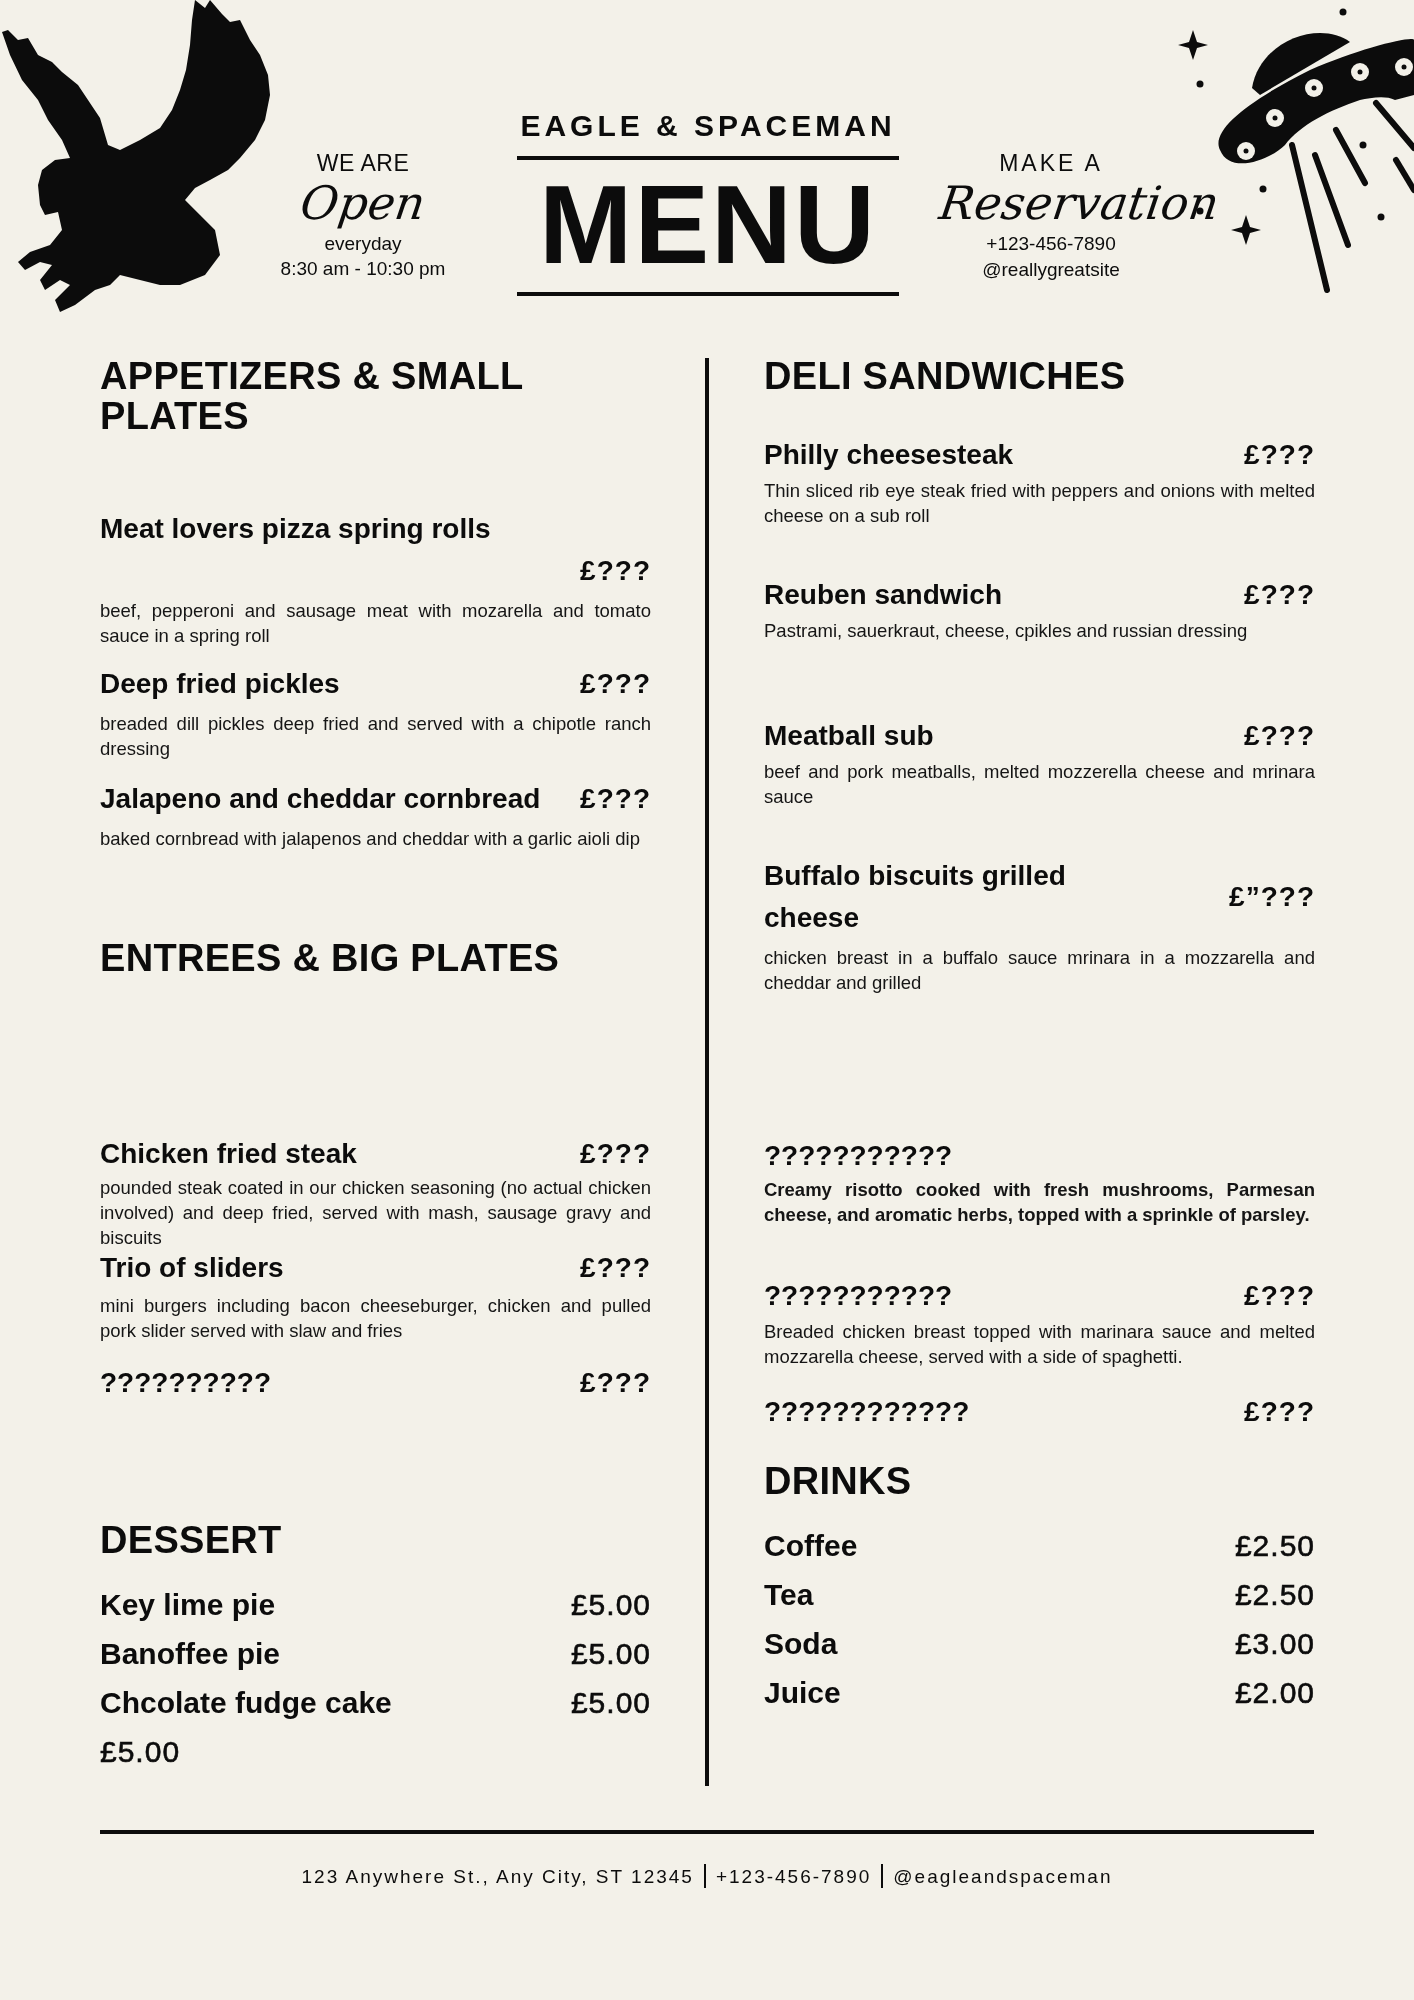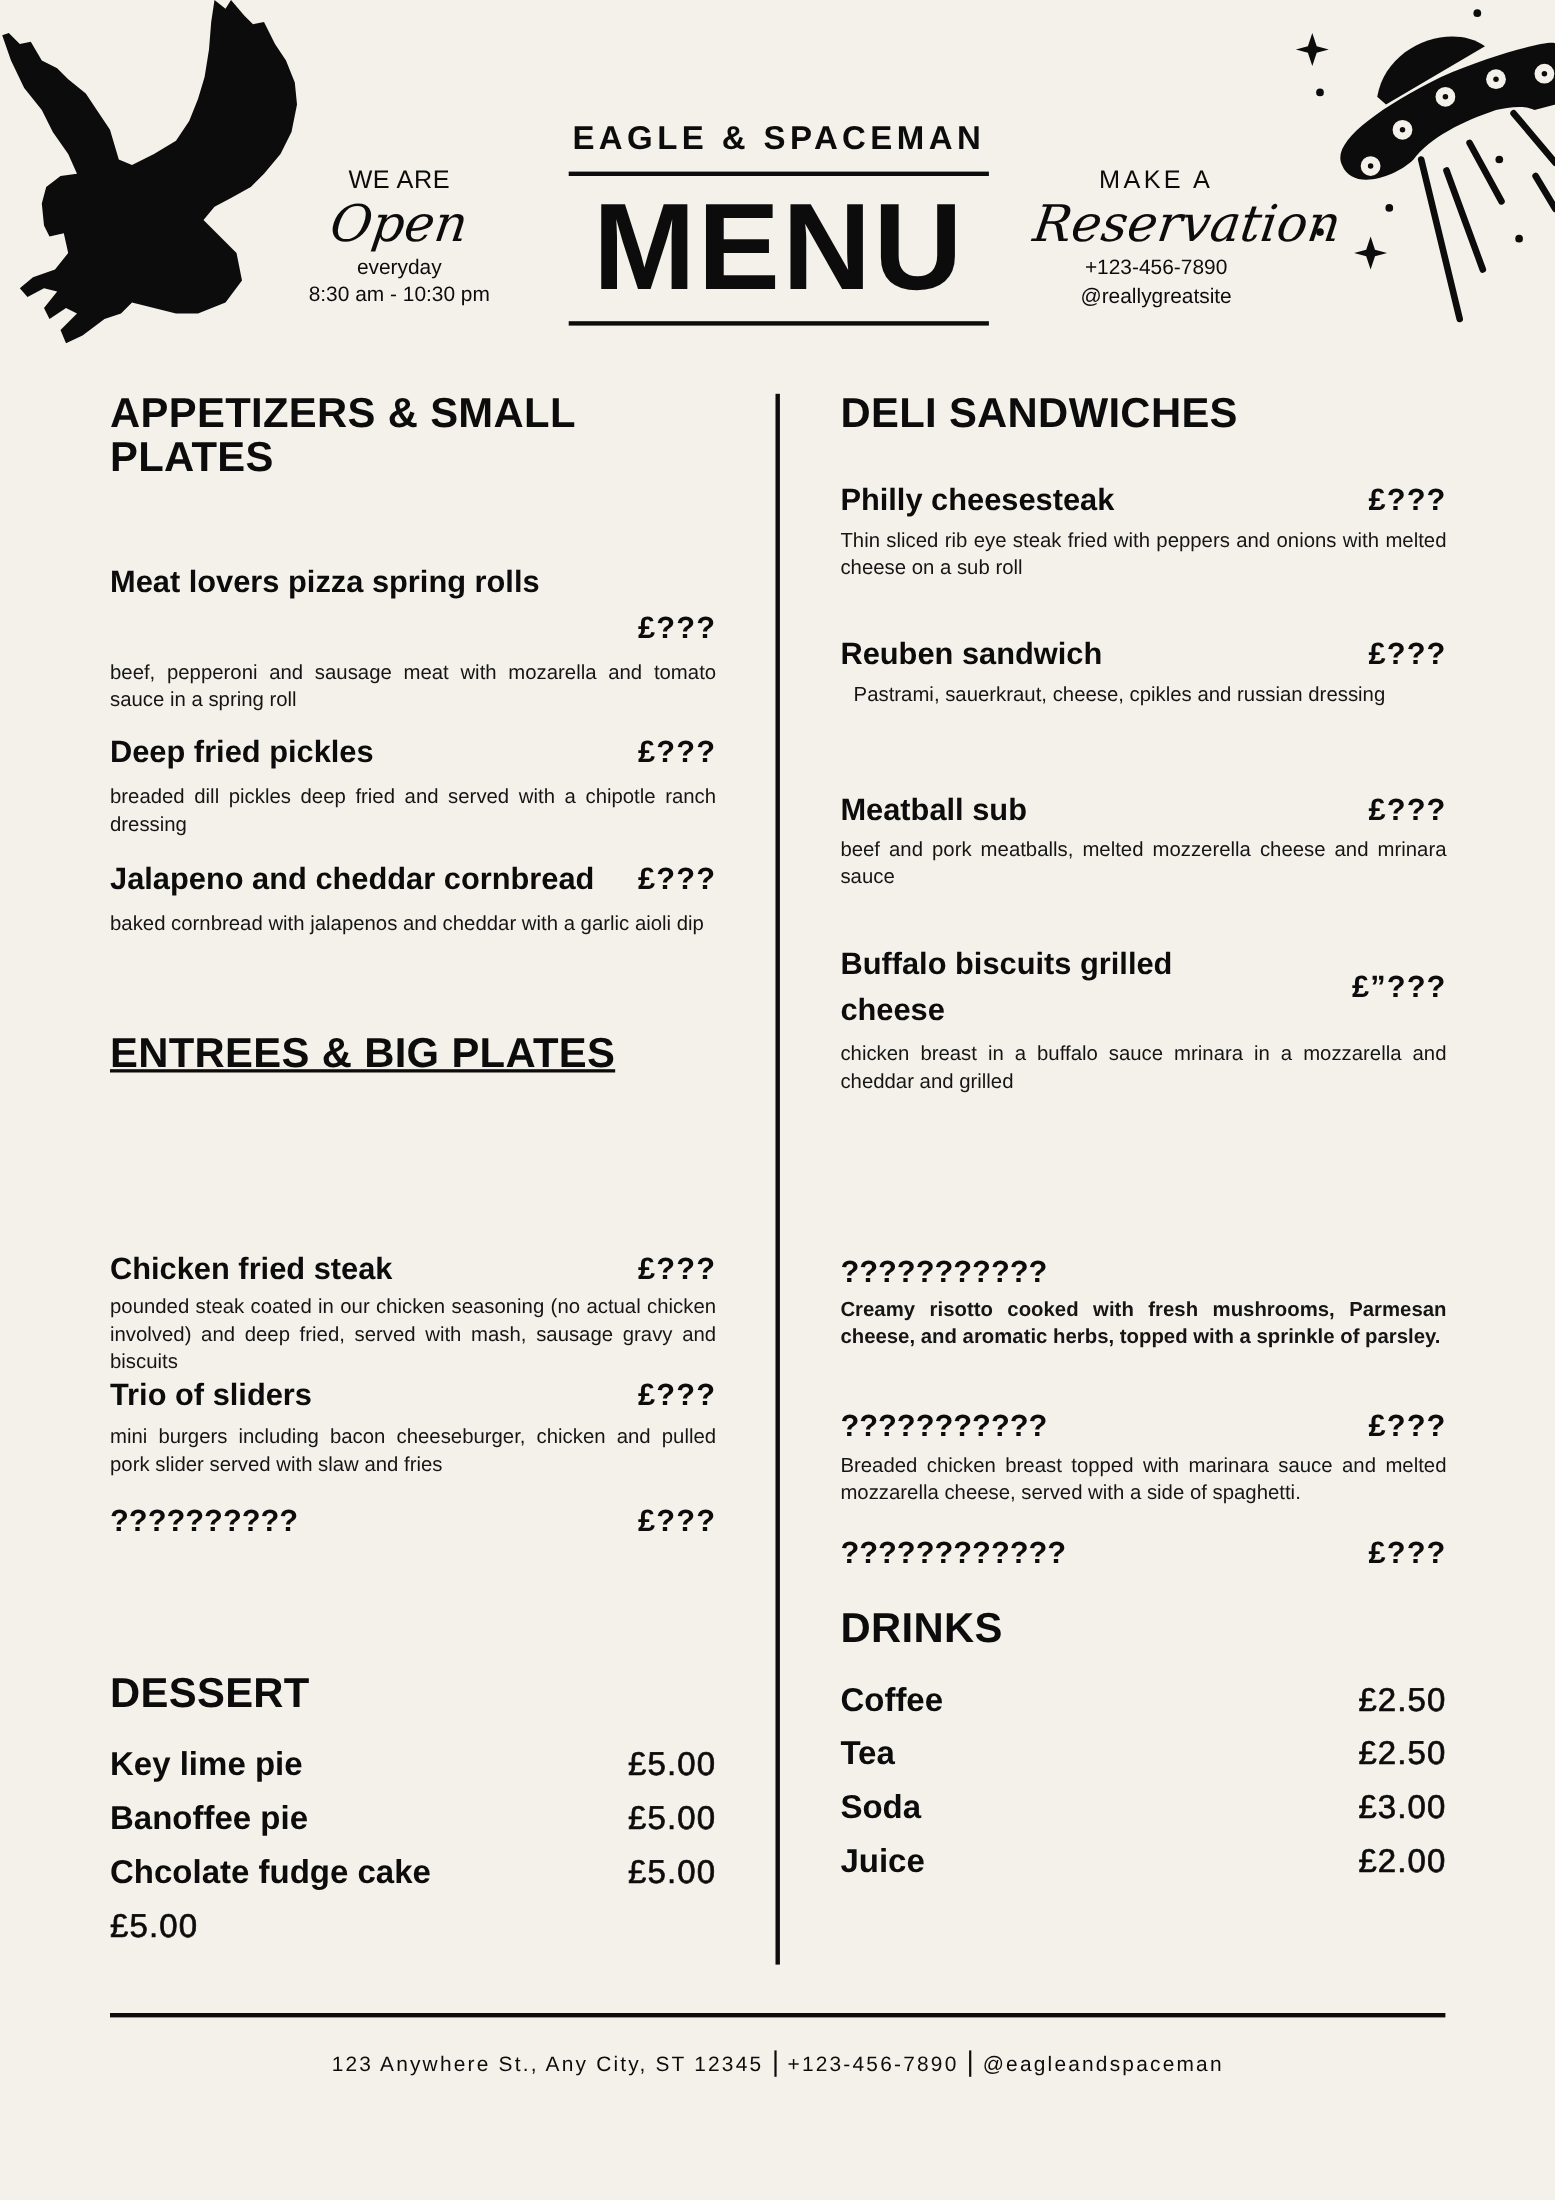--- a/index.html
+++ b/index.html
@@ -147,21 +147,21 @@
 </div>
 
 <div class="abs col col-left" style="top:778px;">
   <div class="item-row">
       <span class="item-name">Jalapeno and cheddar cornbread</span>
       <span class="item-price">£???</span>
     </div>
   <div class="item-desc" style="margin-top:6px;">baked cornbread with jalapenos and cheddar with a garlic aioli dip</div>
 </div>
 
-<div class="abs col col-left" style="top:938px;text-decoration:underline;">
+<div class="abs col col-left" style="top:938px;">
   <h2 class="section-title">ENTREES &amp; BIG PLATES</h2>
 </div>
 
 <div class="abs col col-left" style="top:1133px;">
   <div class="item-row">
       <span class="item-name">Chicken fried steak</span>
       <span class="item-price">£???</span>
     </div>
   <div class="item-desc" style="line-height:25px;margin-top:0;">pounded steak coated in our chicken seasoning (no actual chicken involved) and deep fried, served with mash, sausage gravy and biscuits</div>
 </div>
@@ -212,21 +212,21 @@
       <span class="item-price">£???</span>
     </div>
   <div class="item-desc" style="margin-top:2px;">Thin sliced rib eye steak fried with peppers and onions with melted cheese on a sub roll</div>
 </div>
 
 <div class="abs col col-right" style="top:574px;">
   <div class="item-row">
       <span class="item-name">Reuben sandwich</span>
       <span class="item-price">£???</span>
     </div>
-  <div class="item-desc" style="margin-top:2px;text-align:left;margin-left:12px;">Pastrami, sauerkraut, cheese, cpikles and russian dressing</div>
+  <div class="item-desc" style="margin-top:2px;text-align:left;">Pastrami, sauerkraut, cheese, cpikles and russian dressing</div>
 </div>
 
 <div class="abs col col-right" style="top:715px;">
   <div class="item-row">
       <span class="item-name">Meatball sub</span>
       <span class="item-price">£???</span>
     </div>
   <div class="item-desc" style="margin-top:2px;">beef and pork meatballs, melted mozzerella cheese and mrinara sauce</div>
 </div>
 

